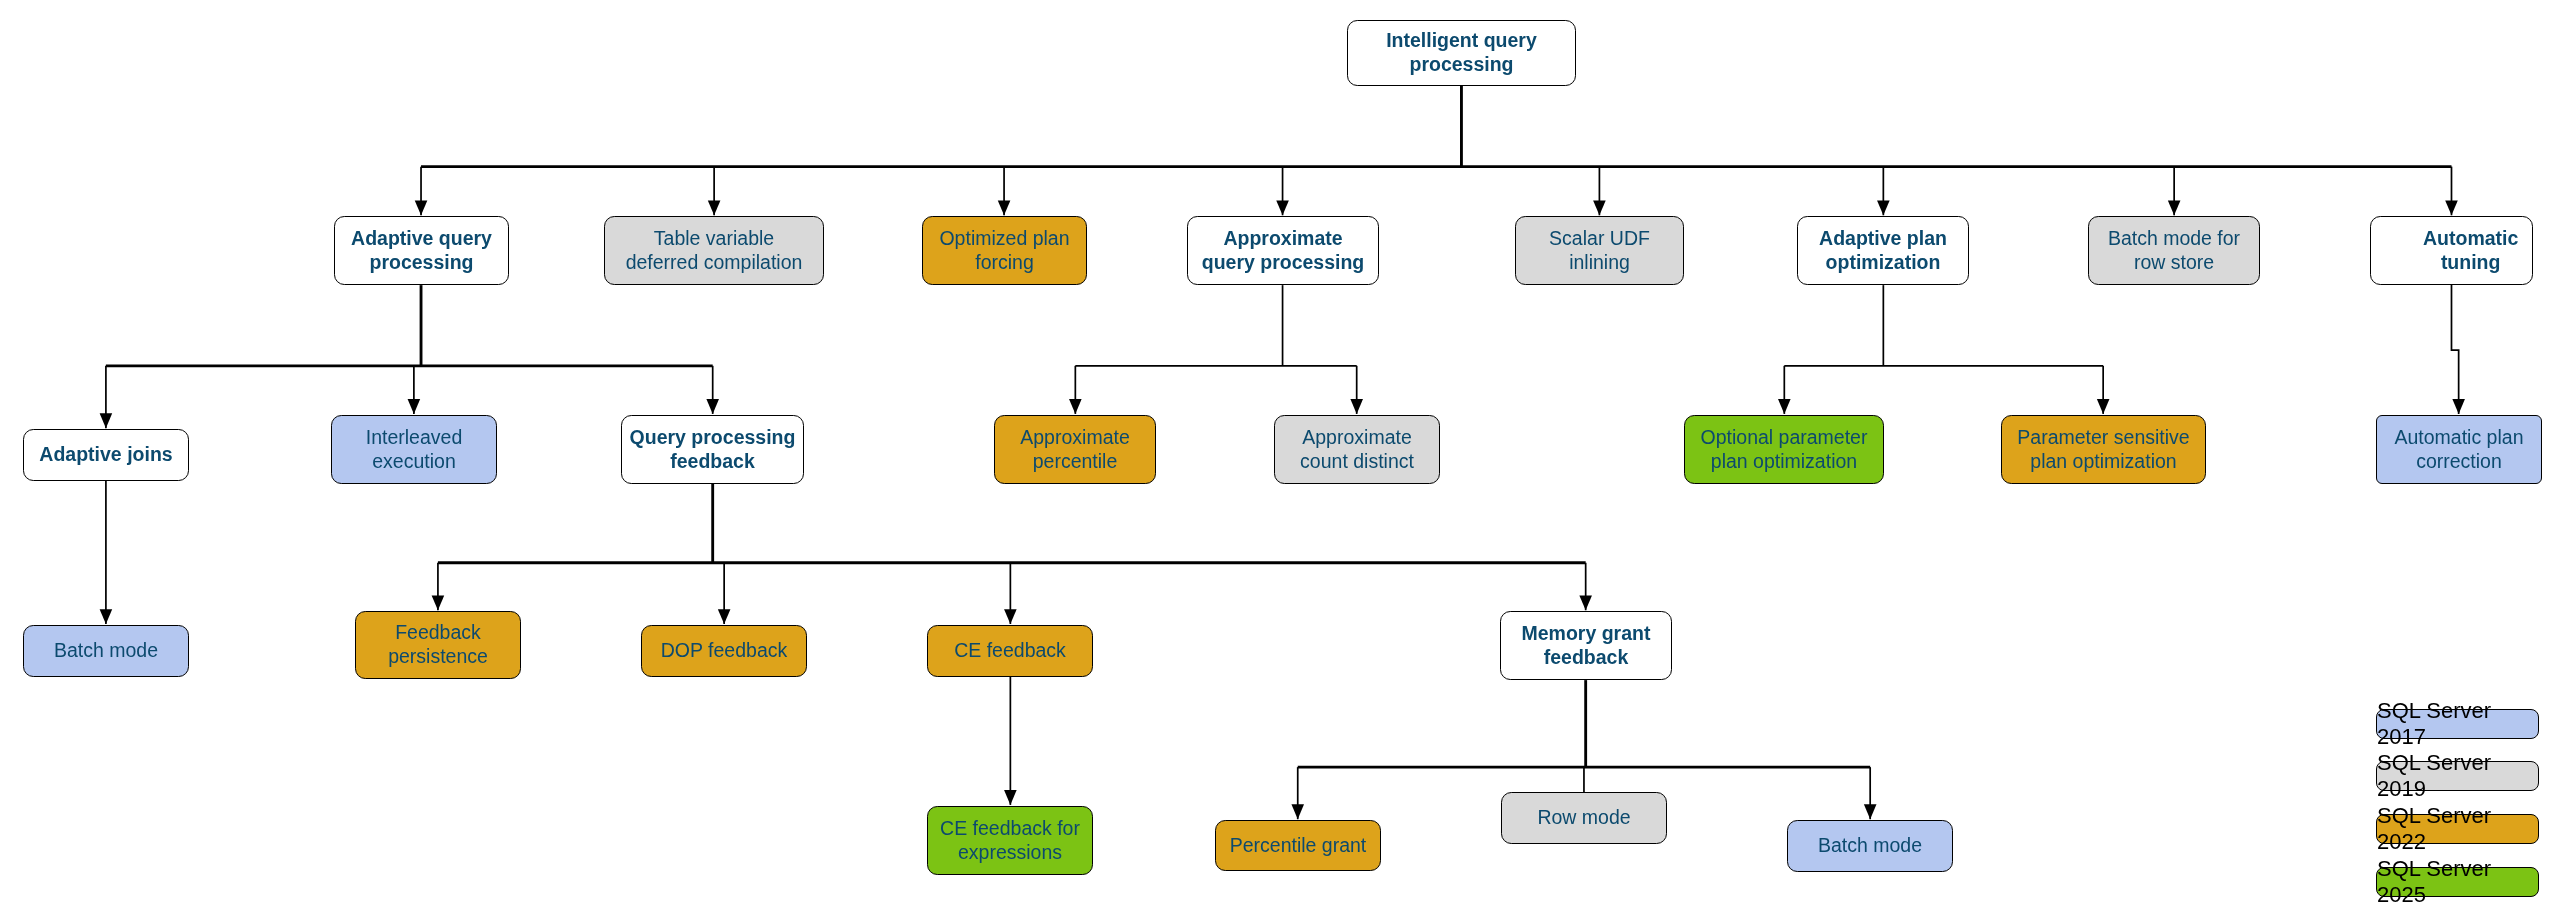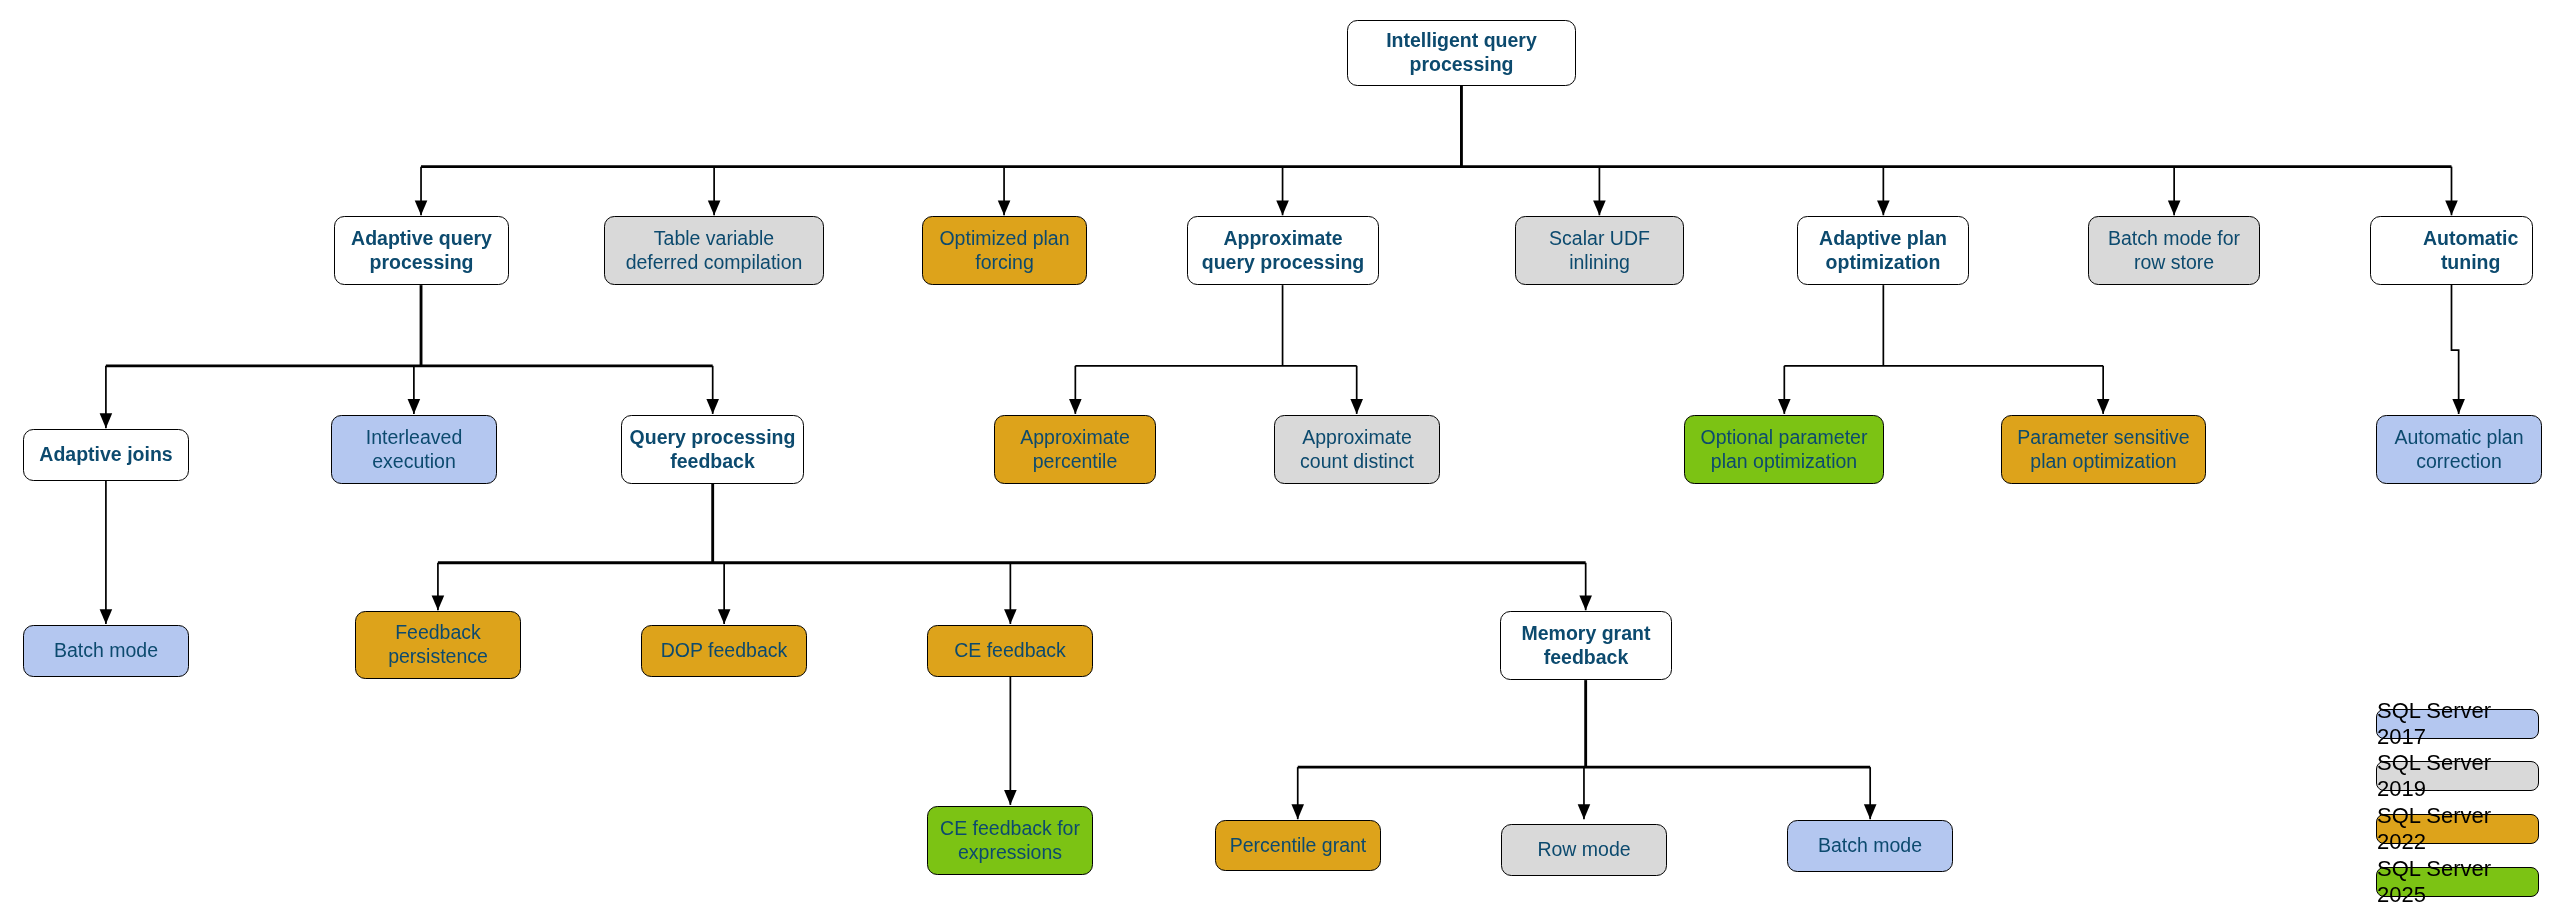--- a/index.html
+++ b/index.html
@@ -138,33 +138,33 @@
       <div class="node fill-white bold" style="left: 621px; top: 415px; width: 183px; height: 69px;">Query processing
 feedback</div>
       <div class="node fill-gold" style="left: 994px; top: 415px; width: 162px; height: 69px;">Approximate
 percentile</div>
       <div class="node fill-gray" style="left: 1274px; top: 415px; width: 166px; height: 69px;">Approximate
 count distinct</div>
       <div class="node fill-green" style="left: 1684px; top: 415px; width: 200px; height: 69px;">Optional parameter
 plan optimization</div>
       <div class="node fill-gold" style="left: 2001px; top: 415px; width: 205px; height: 69px;">Parameter sensitive
 plan optimization</div>
-      <div class="node fill-blue" style="left: 2376px; top: 415px; width: 166px; height: 69px;">Automatic plan
+      <div class="node fill-blue" style="left: 2376px; top: 415px; width: 166px; height: 69px; border-radius: 6px;">Automatic plan
 correction</div>
       <div class="node fill-blue" style="left: 23px; top: 625px; width: 166px; height: 52px;">Batch mode</div>
       <div class="node fill-gold" style="left: 355px; top: 611px; width: 166px; height: 68px;">Feedback
 persistence</div>
       <div class="node fill-gold" style="left: 641px; top: 625px; width: 166px; height: 52px;">DOP feedback</div>
       <div class="node fill-gold" style="left: 927px; top: 625px; width: 166px; height: 52px;">CE feedback</div>
       <div class="node fill-white bold" style="left: 1500px; top: 611px; width: 172px; height: 69px;">Memory grant
 feedback</div>
       <div class="node fill-green" style="left: 927px; top: 806px; width: 166px; height: 69px;">CE feedback for
 expressions</div>
       <div class="node fill-gold" style="left: 1215px; top: 820px; width: 166px; height: 51px;">Percentile grant</div>
-      <div class="node fill-gray" style="left: 1501px; top: 824px; width: 166px; height: 52px;">Row mode</div>
+      <div class="node fill-gray" style="left: 1501px; top: 792px; width: 166px; height: 52px;">Row mode</div>
       <div class="node fill-blue" style="left: 1787px; top: 820px; width: 166px; height: 52px;">Batch mode</div>
     </div>
   <div id="legend-layer">
       <div class="legend-item fill-blue" style="left: 2376px; top: 709px; width: 163px; height: 30px;">SQL Server 2017</div>
       <div class="legend-item fill-gray" style="left: 2376px; top: 761px; width: 163px; height: 30px;">SQL Server 2019</div>
       <div class="legend-item fill-gold" style="left: 2376px; top: 814px; width: 163px; height: 30px;">SQL Server 2022</div>
       <div class="legend-item fill-green" style="left: 2376px; top: 867px; width: 163px; height: 30px;">SQL Server 2025</div>
     </div>
 </div>
 

